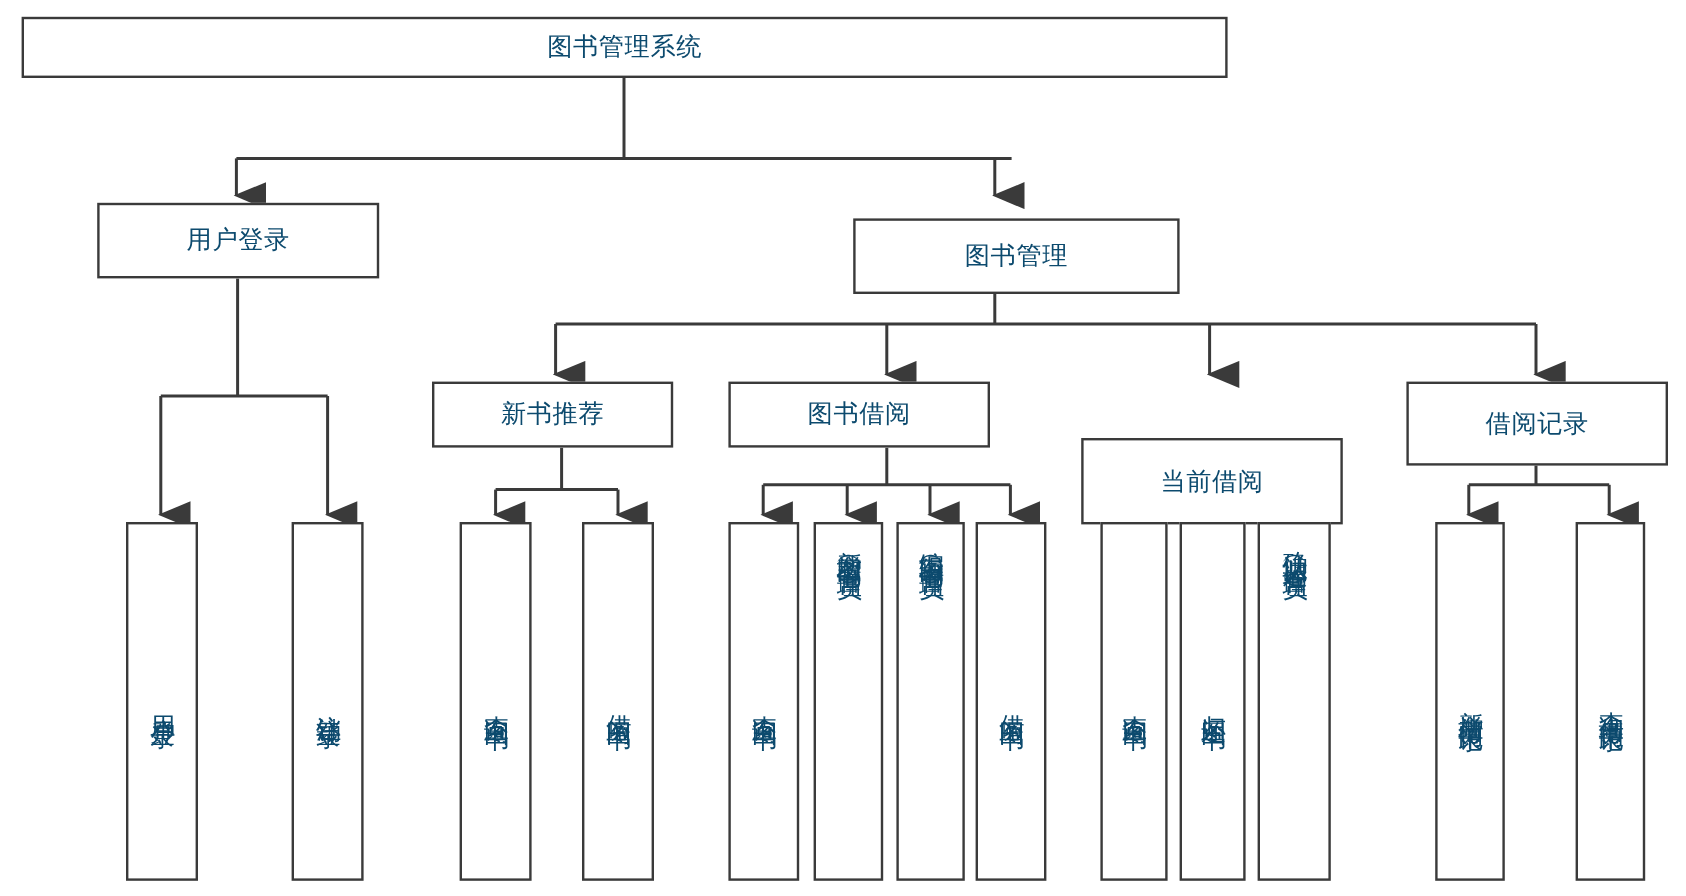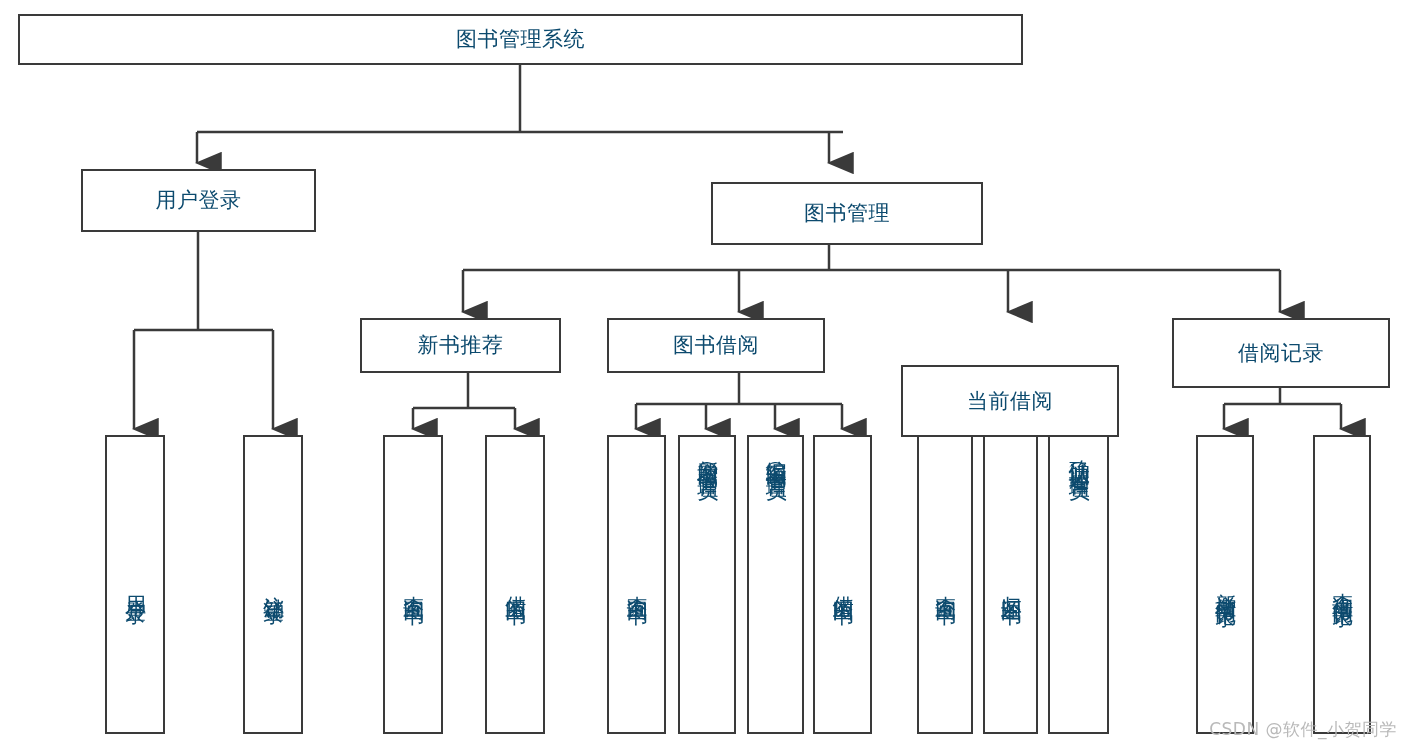--- a/index.html
+++ b/index.html
@@ -206,15 +206,14 @@
   </div>
 
   <div class="node leaf mid-text" style="left:1196px; top:435px; width:58px; height:299px;">
     <span class="node-label">新增借阅记录</span>
   </div>
 
   <div class="node leaf mid-text" style="left:1313px; top:435px; width:58px; height:299px;">
     <span class="node-label">查询借阅记录</span>
   </div>
 
-  <div id="watermark">CSDN @软件_小贺同学</div>
 
 </div>
 
 </body></html>

